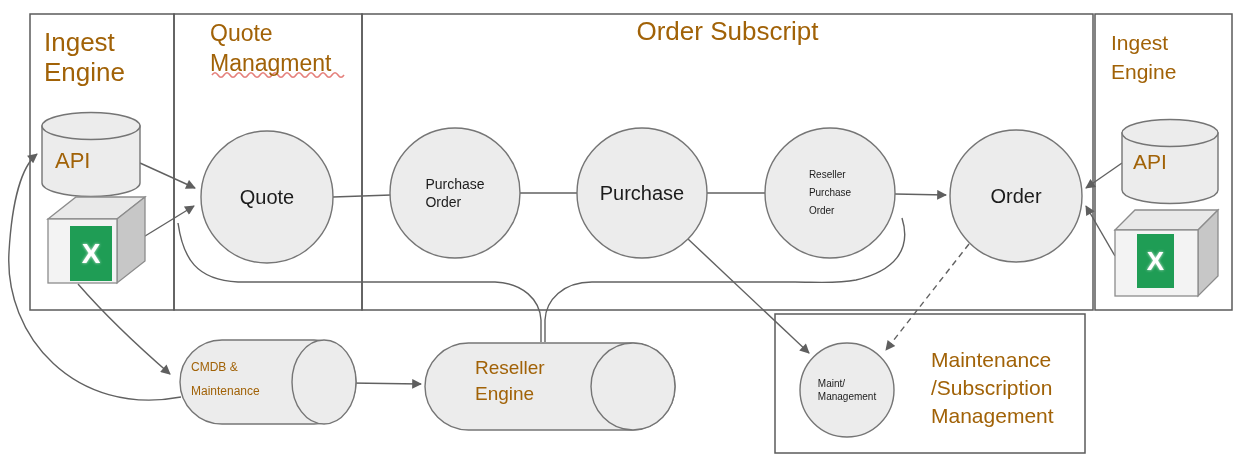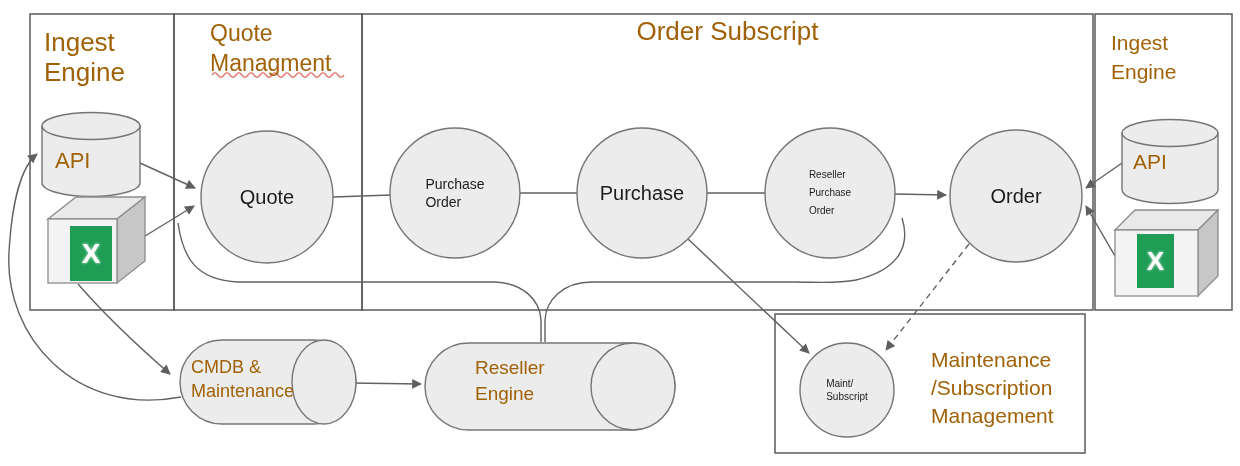--- a/index.html
+++ b/index.html
@@ -28,21 +28,21 @@
   .t-ingest-right{left:1111px;top:28px;font-size:21px;line-height:29px;}
   .t-maint{left:931px;top:346px;font-size:21px;line-height:28px;}
   .l-api-left{left:55px;top:148px;font-size:22px;}
   .l-api-right{left:1133px;top:150px;font-size:21px;}
   .n-quote{left:201px;top:131px;width:132px;height:132px;font-size:20px;}
   .n-po{left:390px;top:128px;width:130px;height:130px;font-size:14px;line-height:18px;}
   .n-invoice{left:577px;top:128px;width:130px;height:130px;font-size:20px;}
   .n-rpo{left:765px;top:128px;width:130px;height:130px;font-size:10px;line-height:18px;}
   .n-order{left:950px;top:130px;width:132px;height:132px;font-size:20px;}
   .n-maint{left:800px;top:343px;width:94px;height:94px;font-size:10px;line-height:13px;}
-  .l-cmdb{left:191px;top:355px;font-size:18px;line-height:24px;}
+  .l-cmdb{left:191px;top:355px;font-size:12px;line-height:24px;}
   .l-reporting{left:475px;top:355px;font-size:19px;line-height:26px;}
   .xletter{position:absolute;display:flex;align-items:center;justify-content:center;
            color:#ffffff;font-weight:700;text-shadow:0 0 3px rgba(255,255,255,.85);}
   .x-left{left:70px;top:226px;width:42px;height:55px;font-size:28px;}
   .x-right{left:1137px;top:234px;width:37px;height:54px;font-size:26px;}
 </style>
 </head>
 <body>
 
 <div class="canvas">
@@ -135,21 +135,21 @@
 
   <div class="node-lbl n-quote">Quote</div>
   <div class="node-lbl n-po align-left">Purchase
 Order</div>
   <div class="node-lbl n-invoice">Purchase</div>
   <div class="node-lbl n-rpo align-left">Reseller
 Purchase
 Order</div>
   <div class="node-lbl n-order">Order</div>
   <div class="node-lbl n-maint align-left">Maint/
-Subscript</div>
+Management</div>
 
   <div class="lbl l-cmdb">CMDB &amp;
 Maintenance</div>
   <div class="lbl l-reporting">Reseller
 Engine</div>
 
   <div class="xletter x-left">X</div>
   <div class="xletter x-right">X</div>
 </div>
 

